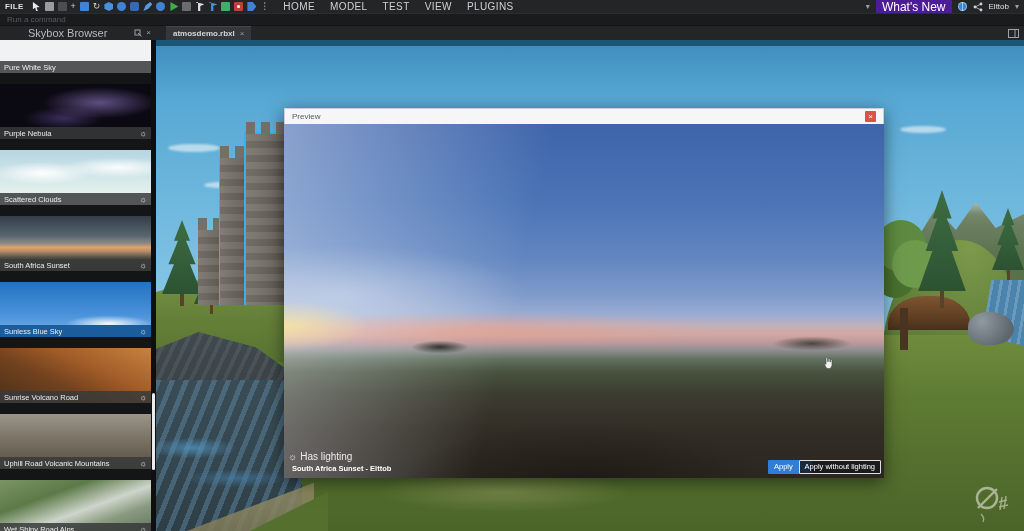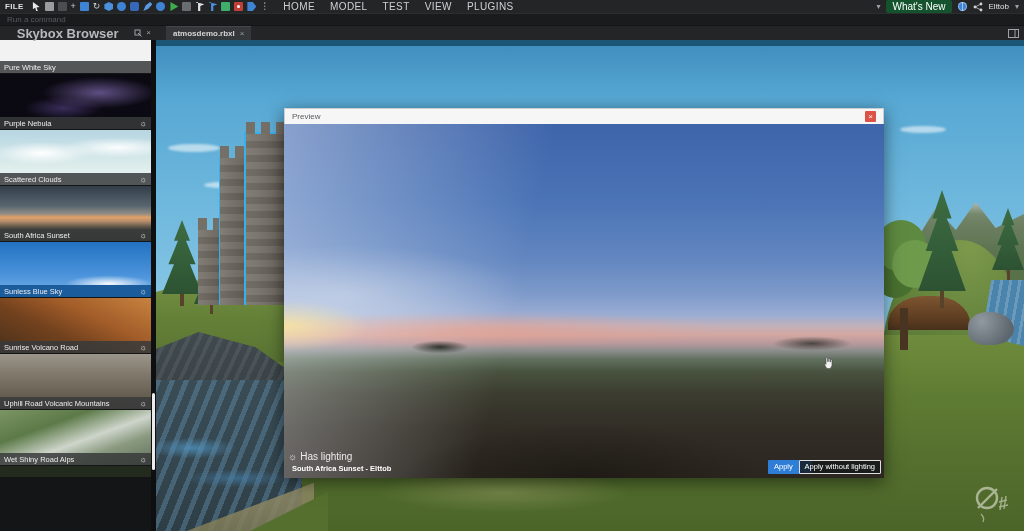--- a/index.html
+++ b/index.html
@@ -28,52 +28,52 @@
   .i-flag-b { background:#4a90dc; clip-path:polygon(0 0,100% 25%,55% 45%,55% 100%,30% 100%,30% 0); }
   .i-sq-green { background:#3fae6a; border-radius:1px; }
   .i-rec { background:#c04038; border-radius:1px; position:relative; }
   .i-rec::after { content:""; position:absolute; left:3px; top:3px; width:3px; height:3px; background:#fff; border-radius:50%; }
   .i-dshape { background:#3f84d4; clip-path:polygon(0 0,60% 0,100% 50%,60% 100%,0 100%); }
   .i-text { width:auto; color:#cfcfcf; }
   .ribbontabs { display:flex; gap:15px; margin-left:14px; }
   .rtab { color:#cfd1d3; font-size:10px; letter-spacing:.4px; cursor:default; }
   .mb-right { margin-left:auto; display:flex; align-items:center; gap:6px; }
   .chev { color:#9aa0a4; font-size:8px; }
-  .whatsnew { background:#14532d; color:#fff; font-size:10px; padding:1px 6px; border-radius:2px; }
+  .whatsnew { background:#4c1d95; color:#fff; font-size:12px; padding:1px 6px; border-radius:2px; }
   .globe { width:9px; height:9px; border-radius:50%; background:#3f84d4;
            box-shadow:inset 0 0 0 1px rgba(255,255,255,.45); position:relative; }
   .globe::after{ content:""; position:absolute; left:4px; top:0; width:1px; height:9px; background:rgba(255,255,255,.5);}
   .share { width:10px; height:10px; }
   .user { color:#e0e0e0; font-size:8px; }
 
   
   .commandbar { position:absolute; top:13px; left:0; width:1024px; height:13px;
                 background:#191b1c; border-top:1px solid #2b2d2f; border-bottom:1px solid #131415;
                 display:flex; align-items:center; padding:0 7px; z-index:40; }
   .cmdtext { color:#585c5f; font-size:8px; }
 
   
   .tabstrip { position:absolute; top:26px; left:0; width:1024px; height:14px;
               background:#232527; display:flex; align-items:center; z-index:40; }
   .panel-header { width:156px; height:14px; display:flex; align-items:center; padding:0 5px; }
-  .ph-title { flex:1; text-align:center; color:#b6babd; font-size:13px;font-weight:bold; }
+  .ph-title { flex:1; text-align:center; color:#b6babd; font-size:11px; }
   .ph-ico { color:#9ea3a6; font-size:8px; margin-left:4px; line-height:14px; }
   .pin-svg { width:8px; height:8px; }
   .doc-tab { margin-left:10px; height:14px; background:#35383b; display:flex; align-items:center;
              gap:5px; padding:0 7px; border-top:1px solid #45484b; }
   .doc-label { color:#d6d6d6; font-size:8px; font-weight:bold; }
   .tab-x { color:#9a9ea1; font-size:8px; }
   .strip-right { margin-left:auto; margin-right:5px; }
 
   
   .main { position:absolute; top:40px; left:0; width:1024px; height:491px; }
 
   
   .sidebar { position:absolute; left:0; top:0; width:156px; height:491px; background:#141517; overflow:hidden; }
-  .sb-item { position:relative; width:151px; height:55px; margin-bottom:1px; cursor:pointer; }
+  .sb-item { position:relative; width:151px; height:55px; margin-bottom:11px; cursor:pointer; }
   .sb-item-first { height:33px; }
   .sb-item-partial { height:11px; margin-bottom:0; }
   .sb-label { position:absolute; left:0; bottom:0; width:100%; height:12px;
               background:rgba(55,57,59,.85); display:flex; align-items:center; padding:0 4px; }
   .sb-label.sel { background:#1b5c9c; }
   .sb-name { color:#ececec; font-size:7.5px; white-space:nowrap; }
   .sb-gear { margin-left:auto; color:#e0e0e0; font-size:8px; }
   .sb-scrolltrack { position:absolute; right:0; top:0; width:5px; height:491px; background:#0e0f10; }
   .sb-thumb { position:absolute; right:1px; top:353px; width:3px; height:77px; background:#ececec; border-radius:2px; }
 

